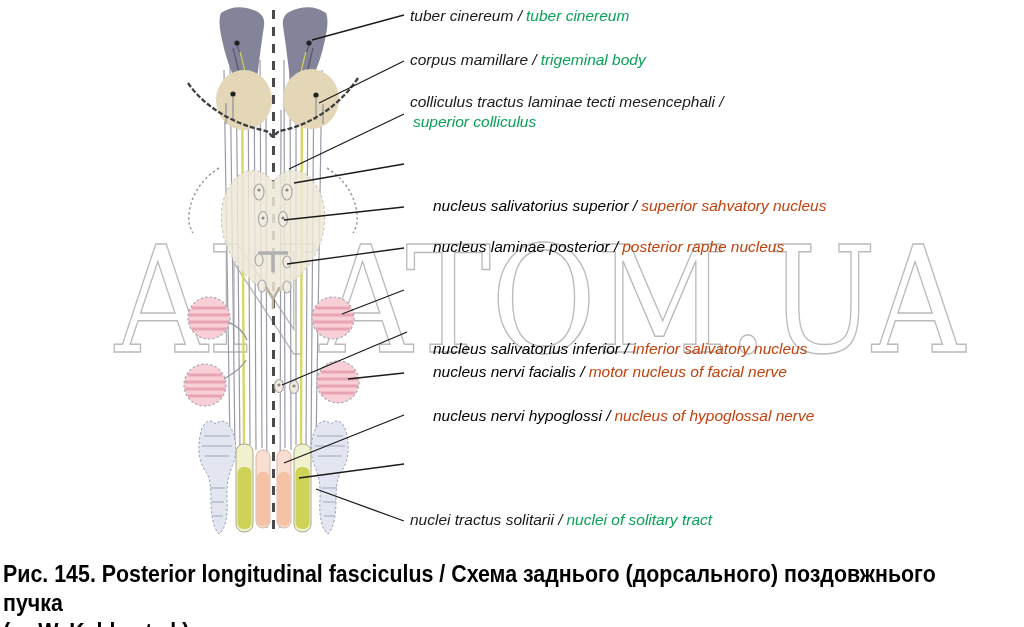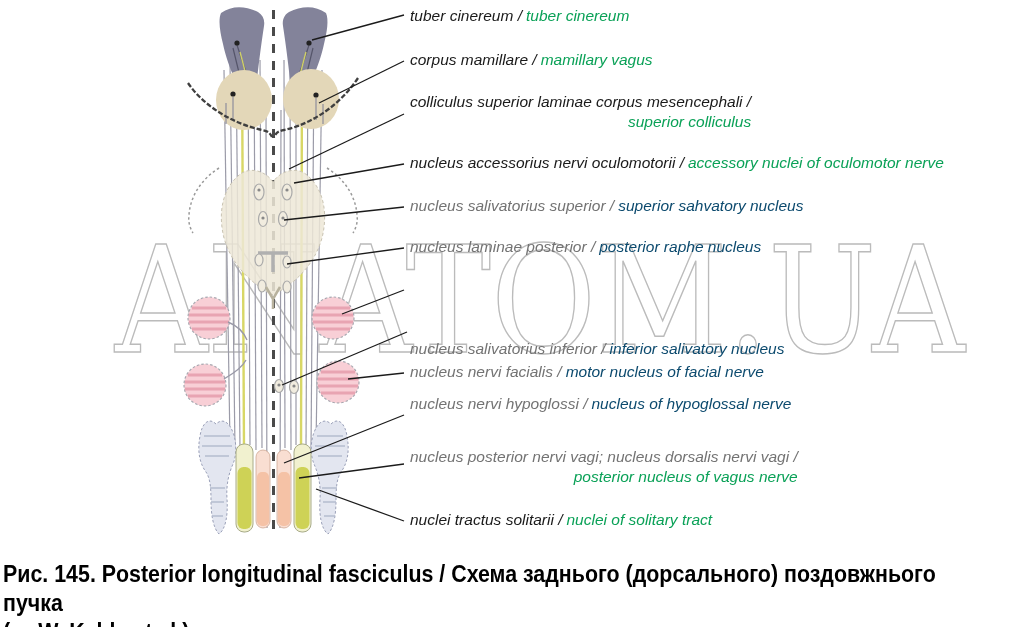--- a/index.html
+++ b/index.html
@@ -4,25 +4,25 @@
 <style>
   html,body{margin:0;padding:0;background:#ffffff;}
   body{width:1024px;height:627px;position:relative;overflow:hidden;
        font-family:"Liberation Sans",sans-serif;}
   .stage{position:absolute;inset:0;}
   svg{position:absolute;left:0;top:0;}
   .labels{position:absolute;left:0;top:0;width:968px;height:560px;}
   .row{position:absolute;left:410px;white-space:nowrap;font-style:italic;
        font-size:15.5px;line-height:20px;}
   .row .la{color:#1a1a1a;}
-  .row.gray .la{color:#737373;}
+  .row.gray .la{color:#000000;margin-left:23px;}
   .row .en{margin-left:4px;}
   .row .en.strong{color:#0aa157;}
-  .row .en.light{color:#0c4a6e;}
-  .row.two-line .en{display:block;margin-left:3px;text-align:right;}
+  .row .en.light{color:#c2410c;}
+  .row.two-line .en{display:block;margin-left:3px;}
   .caption{position:absolute;left:3px;top:560px;width:1020px;
            font-weight:bold;font-size:23px;line-height:29px;color:#000;
            transform:scaleX(0.93);transform-origin:left top;}
 </style>
 </head>
 <body>
 
 <div class="stage">
 
 <svg width="1024" height="560" viewBox="0 0 1024 560">
@@ -217,45 +217,39 @@
     <line x1="299" y1="478" x2="404" y2="464"></line>
     <line x1="316" y1="489" x2="404" y2="521"></line>
   </g>
 </svg>
 
 <div class="labels">
   <div class="row" style="top:6px">
     <span class="la">tuber cinereum /</span><span class="en strong">tuber cinereum</span>
   </div>
   <div class="row" style="top:50px">
-    <span class="la">corpus mamillare /</span><span class="en strong">mamillary vagus</span>
+    <span class="la">corpus mamillare /</span><span class="en strong">trigeminal body</span>
   </div>
   <div class="row two-line" style="top:92px">
-    <span class="la">colliculus superior laminae corpus mesencephali /</span><span class="en strong">superior colliculus</span>
-  </div>
-  <div class="row" style="top:153px">
-    <span class="la">nucleus accessorius nervi oculomotorii /</span><span class="en strong">accessory nuclei of oculomotor nerve</span>
+    <span class="la">colliculus tractus laminae tecti mesencephali /</span><span class="en strong">superior colliculus</span>
   </div>
   <div class="row gray" style="top:196px">
     <span class="la">nucleus salivatorius superior /</span><span class="en light">superior sahvatory nucleus</span>
   </div>
   <div class="row gray" style="top:237px">
     <span class="la">nucleus laminae posterior /</span><span class="en light">posterior  raphe nucleus</span>
   </div>
   <div class="row gray" style="top:339px">
     <span class="la">nucleus salivatorius inferior /</span><span class="en light">inferior salivatory nucleus</span>
   </div>
   <div class="row gray" style="top:362px">
     <span class="la">nucleus nervi facialis /</span><span class="en light">motor nucleus of facial nerve</span>
   </div>
-  <div class="row gray" style="top:394px">
+  <div class="row gray" style="top:406px">
     <span class="la">nucleus nervi hypoglossi /</span><span class="en light">nucleus of hypoglossal nerve</span>
-  </div>
-  <div class="row gray two-line" style="top:447px">
-    <span class="la">nucleus posterior nervi vagi; nucleus dorsalis nervi vagi /</span><span class="en strong">posterior nucleus of vagus nerve</span>
   </div>
   <div class="row" style="top:510px">
     <span class="la">nuclei tractus solitarii /</span><span class="en strong">nuclei of solitary tract</span>
   </div>
 </div>
 
 <div class="caption">
   <div>Рис. 145. Posterior longitudinal fasciculus / Схема заднього (дорсального) поздовжнього пучка</div>
   <div>(за W. Kahle et al.)</div>
 </div>

